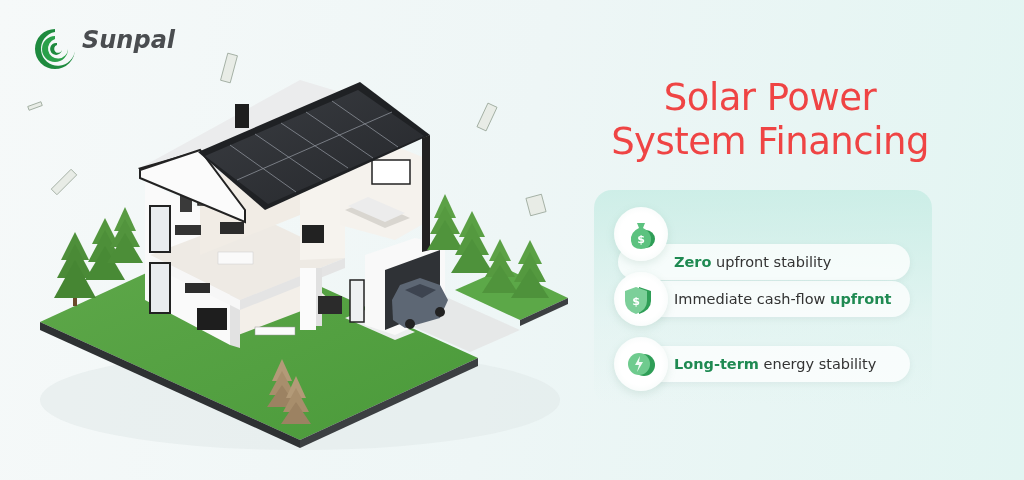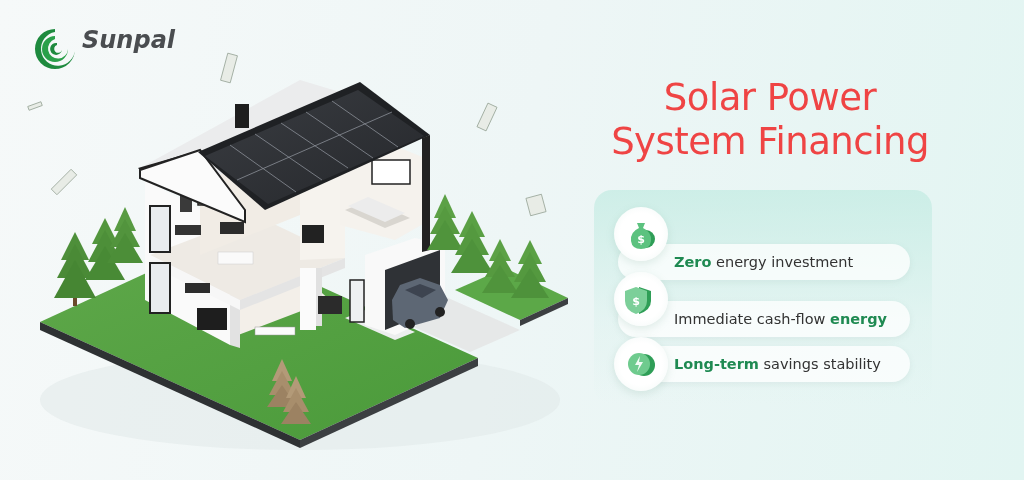--- a/index.html
+++ b/index.html
@@ -32,21 +32,21 @@
   }
   .feature {
     position: absolute; left: 618px; width: 292px; height: 36px;
     background: rgba(255,255,255,0.75);
     border-radius: 18px;
     box-shadow: 0 2px 6px rgba(120,160,150,0.12);
     display: flex; align-items: center; padding-left: 56px;
     font-size: 14.5px; color: #333;
   }
   .feature .hl { color: #1f8a52; font-weight: bold; }
-  .f1 { top: 216px; margin-top: 28px; } .f2 { top: 281px; margin-top: 20px; } .f3 { top: 346px; text-align: right; }
+  .f1 { top: 216px; margin-top: 28px; } .f2 { top: 281px; } .f3 { top: 346px; text-align: right; }
   .ficon {
     position: absolute; left: 614px; width: 54px; height: 54px; border-radius: 50%;
     background: radial-gradient(circle at 50% 50%, #ffffff 55%, #f0f7f5 100%);
     box-shadow: 0 3px 8px rgba(110,160,140,0.18);
     display: flex; align-items: center; justify-content: center;
   }
   .i1 { top: 207px; } .i2 { top: 272px; } .i3 { top: 337px; }
 </style>
 </head>
 <body>
@@ -207,45 +207,45 @@
 
 <h1 class="title">
   <span>Solar Power</span><br>
   <span>System Financing</span>
 </h1>
 
 <div class="card"></div>
 
 <div class="feature f1">
   <span class="hl">Zero</span>
-    <span style="white-space:pre"> energy investment</span>
+    <span style="white-space:pre"> upfront stability</span>
 </div>
 <div class="ficon i1">
   <svg width="34" height="34" viewBox="0 0 34 34">
     <ellipse cx="22" cy="22" rx="9" ry="9" fill="#2f9e57"></ellipse>
     <path d="M13 6 h8 l-2 5 q9 4 8 13 q-1 8 -10 8 q-9 0 -10 -8 q-1 -9 8 -13 z" fill="#5cc27f"></path>
     <text x="17" y="26" font-size="11" fill="#fff" text-anchor="middle" font-family="DejaVu Sans, sans-serif" font-weight="bold">$</text>
   </svg>
 </div>
 
 <div class="feature f2">
   <span style="white-space:pre">Immediate cash-flow </span>
-    <span class="hl">energy</span>
+    <span class="hl">upfront</span>
 </div>
 <div class="ficon i2">
   <svg width="34" height="34" viewBox="0 0 34 34">
     <path d="M15 5 l12 4 v10 q0 9 -12 13 z" fill="#2f9e57"></path>
     <path d="M12 5 l11 4 v10 q0 9 -11 13 q-11 -4 -11 -13 v-10 z" fill="#7ccf99"></path>
     <text x="12" y="23" font-size="11" fill="#fff" text-anchor="middle" font-family="DejaVu Sans, sans-serif" font-weight="bold">$</text>
   </svg>
 </div>
 
 <div class="feature f3">
   <span class="hl">Long-term</span>
-    <span style="white-space:pre"> savings stability</span>
+    <span style="white-space:pre"> energy stability</span>
 </div>
 <div class="ficon i3">
   <svg width="34" height="34" viewBox="0 0 34 34">
     <circle cx="20" cy="18" r="11" fill="#2f9e57"></circle>
     <circle cx="15" cy="17" r="11" fill="#6fcb8e"></circle>
     <path d="M16 9 l-5 9 h4 l-2 7 l6 -10 h-4 z" fill="#ffffff" opacity="0.9"></path>
   </svg>
 </div>
 
 </body></html>

